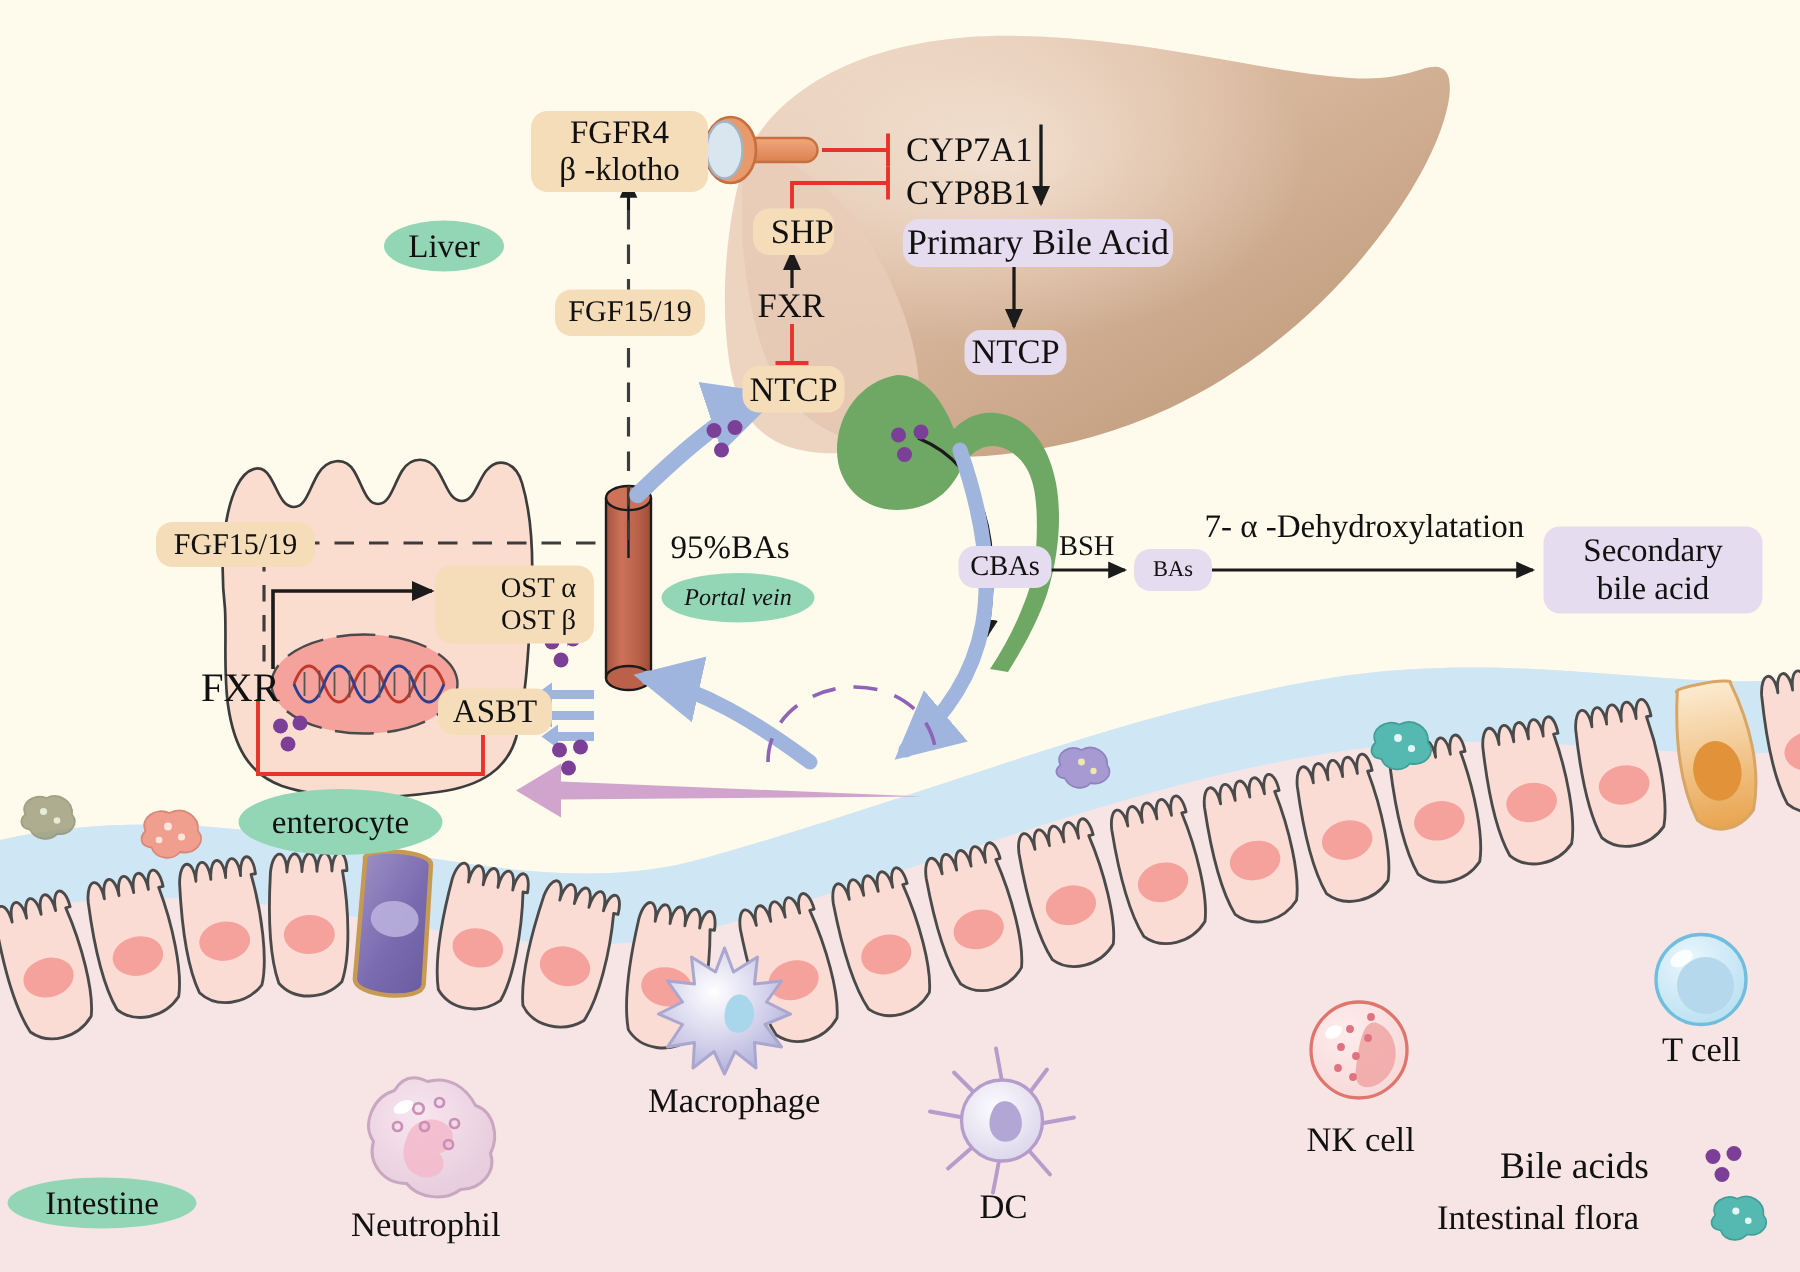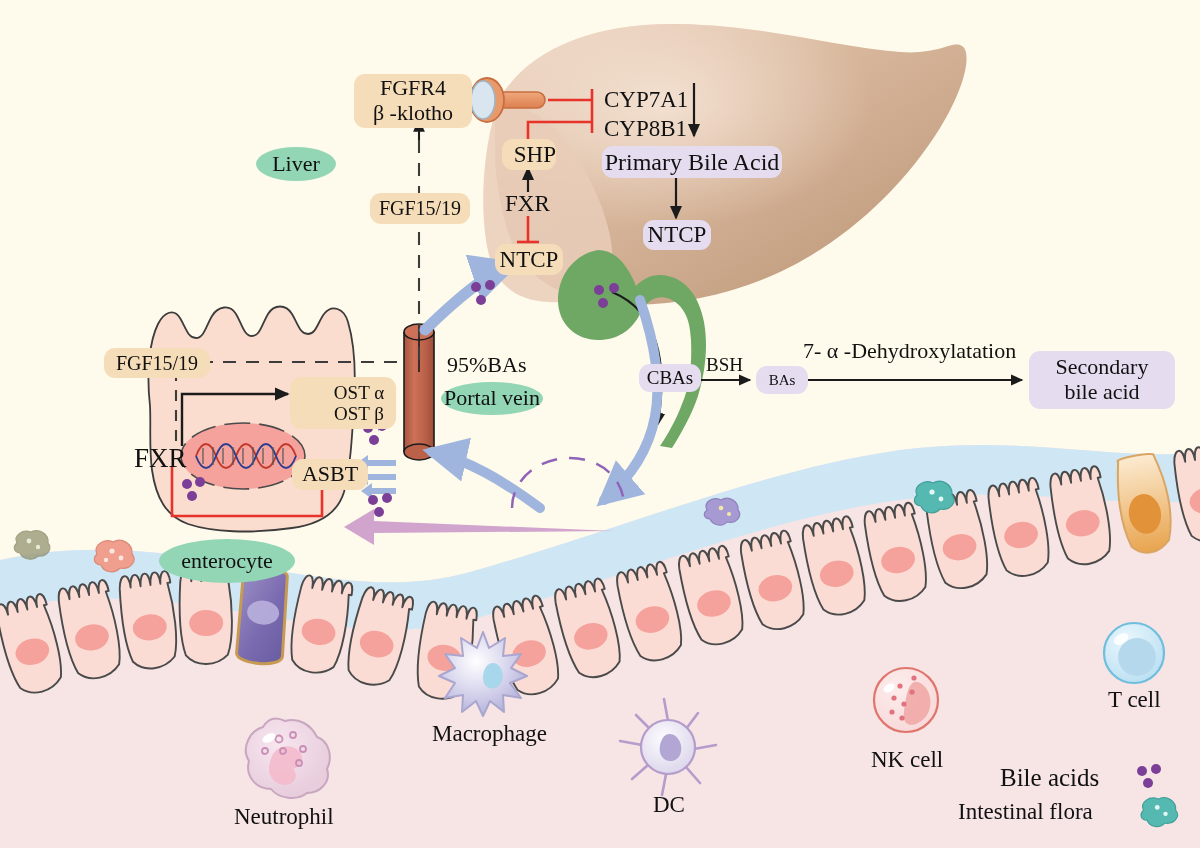--- a/index.html
+++ b/index.html
@@ -472,28 +472,31 @@
     <span>FGFR4</span>
     <span>β -klotho</span>
   </div>
   <div class="pill pill-tan" style="left:370px;top:193px;width:100px;height:31px;font-size:20px;">
     <span>FGF15/19</span>
   </div>
 
   <div class="pill pill-grn" style="left:256px;top:147px;width:80px;height:34px;font-size:22px;font-family:Liberation Serif, serif;">
     <span>Liver</span>
   </div>
-  <div class="pill pill-grn" style="left:441px;top:382px;width:102px;height:33px;font-size:22px;">
+  <div class="pill pill-grn" style="left:441px;top:382px;width:102px;height:33px;font-size:16px;font-style:italic;">
     <span>Portal vein</span>
   </div>
   <div class="lbl" style="left:447px;top:353px;font-size:22px;">
     <span>95%BAs</span>
   </div>
-  <div class="pill pill-grn" style="left:159px;top:539px;width:136px;height:44px;font-size:22px;">
+  <div class="pill pill-grn" style="left:159px;top:526px;width:136px;height:44px;font-size:22px;">
     <span>enterocyte</span>
+  </div>
+  <div class="pill pill-grn" style="left:5px;top:785px;width:126px;height:34px;font-size:22px;">
+    <span>Intestine</span>
   </div>
 
   <div class="pill pill-tan" style="left:104px;top:348px;width:106px;height:30px;font-size:20px;">
     <span>FGF15/19</span>
   </div>
   <div class="lbl" style="left:134px;top:444px;font-size:27px;">
     <span>FXR</span>
   </div>
   <div class="pill pill-tan" style="left:290px;top:377px;width:74px;height:52px;font-size:19px;padding-left:32px;">
     <span>OST α</span>

